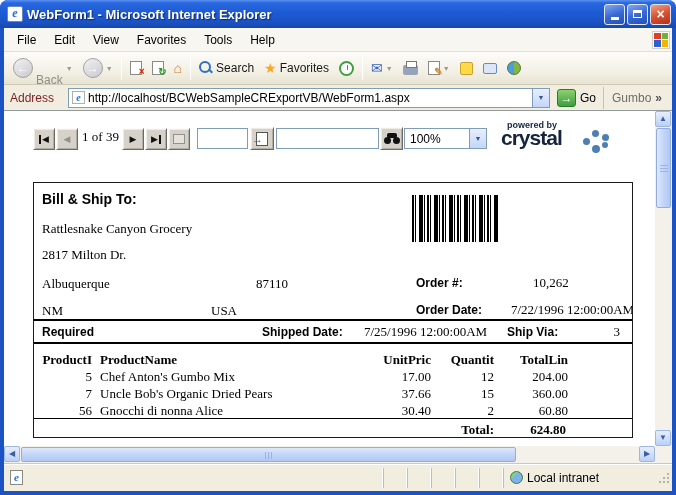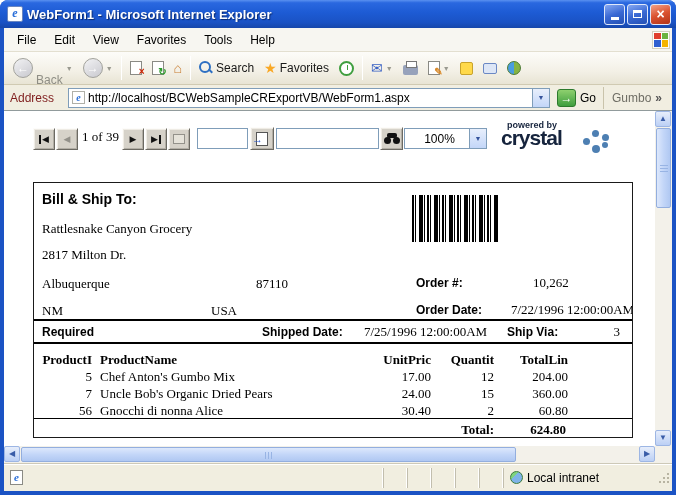--- a/index.html
+++ b/index.html
@@ -107,21 +107,21 @@
   .vinput { position:absolute; height:21px; border:1px solid #7f9db9; background:#fff;
     font:12px "Liberation Sans",sans-serif; padding:0 3px; }
   .gotodoc { position:relative; width:12px; height:14px; background:#fff; border:1px solid #555; }
   .gotodoc .arr { position:absolute; left:-5px; top:1px; font:bold 11px/11px "Liberation Sans",sans-serif; color:#2255cc; }
   .binoc { position:relative; width:16px; height:11px; }
   .binoc::before,.binoc::after { content:""; position:absolute; bottom:0; width:7px; height:7px;
     background:#111; border-radius:50%; }
   .binoc::before{left:0} .binoc::after{right:0}
   .binoc .bridge { position:absolute; top:0; left:3px; width:10px; height:5px; background:#111; border-radius:2px; }
   .zoom-select { position:absolute; left:400px; top:17px; width:83px; height:21px;
-    border:1px solid #7f9db9; background:#fff; display:flex;text-align:center; }
+    border:1px solid #7f9db9; background:#fff; display:flex; }
   .zoom-select .val { flex:1; font:12px "Liberation Sans",sans-serif; padding:3px 0 0 5px; }
   .zoom-select .drop { width:17px; background:linear-gradient(#e8effc,#c3d6f8);
     border-left:1px solid #7f9db9; color:#35539c; font-size:7px;
     display:flex; align-items:center; justify-content:center; }
 
   .crystal-logo { position:absolute; left:487px; top:8px; width:130px; height:38px; }
   .crystal-logo .pb { position:absolute; left:16px; top:1px; font:bold 9px "Liberation Sans",sans-serif; color:#16243d; }
   .crystal-logo .brand { position:absolute; left:10px; top:7px; font:bold 21px "Liberation Sans",sans-serif;
     color:#16243d; letter-spacing:-1px; }
   .crystal-logo .dots { position:absolute; left:92px; top:10px; width:28px; height:24px; }
@@ -383,21 +383,21 @@
           <div class="trow">
             <span class="c1">5</span>
             <span class="c2">Chef Anton's Gumbo Mix</span>
             <span class="c3">17.00</span>
             <span class="c4">12</span>
             <span class="c5">204.00</span>
           </div>
           <div class="trow">
             <span class="c1">7</span>
             <span class="c2">Uncle Bob's Organic Dried Pears</span>
-            <span class="c3">24.00</span>
+            <span class="c3">37.66</span>
             <span class="c4">15</span>
             <span class="c5">360.00</span>
           </div>
           <div class="trow">
             <span class="c1">56</span>
             <span class="c2">Gnocchi di nonna Alice</span>
             <span class="c3">30.40</span>
             <span class="c4">2</span>
             <span class="c5">60.80</span>
           </div>

